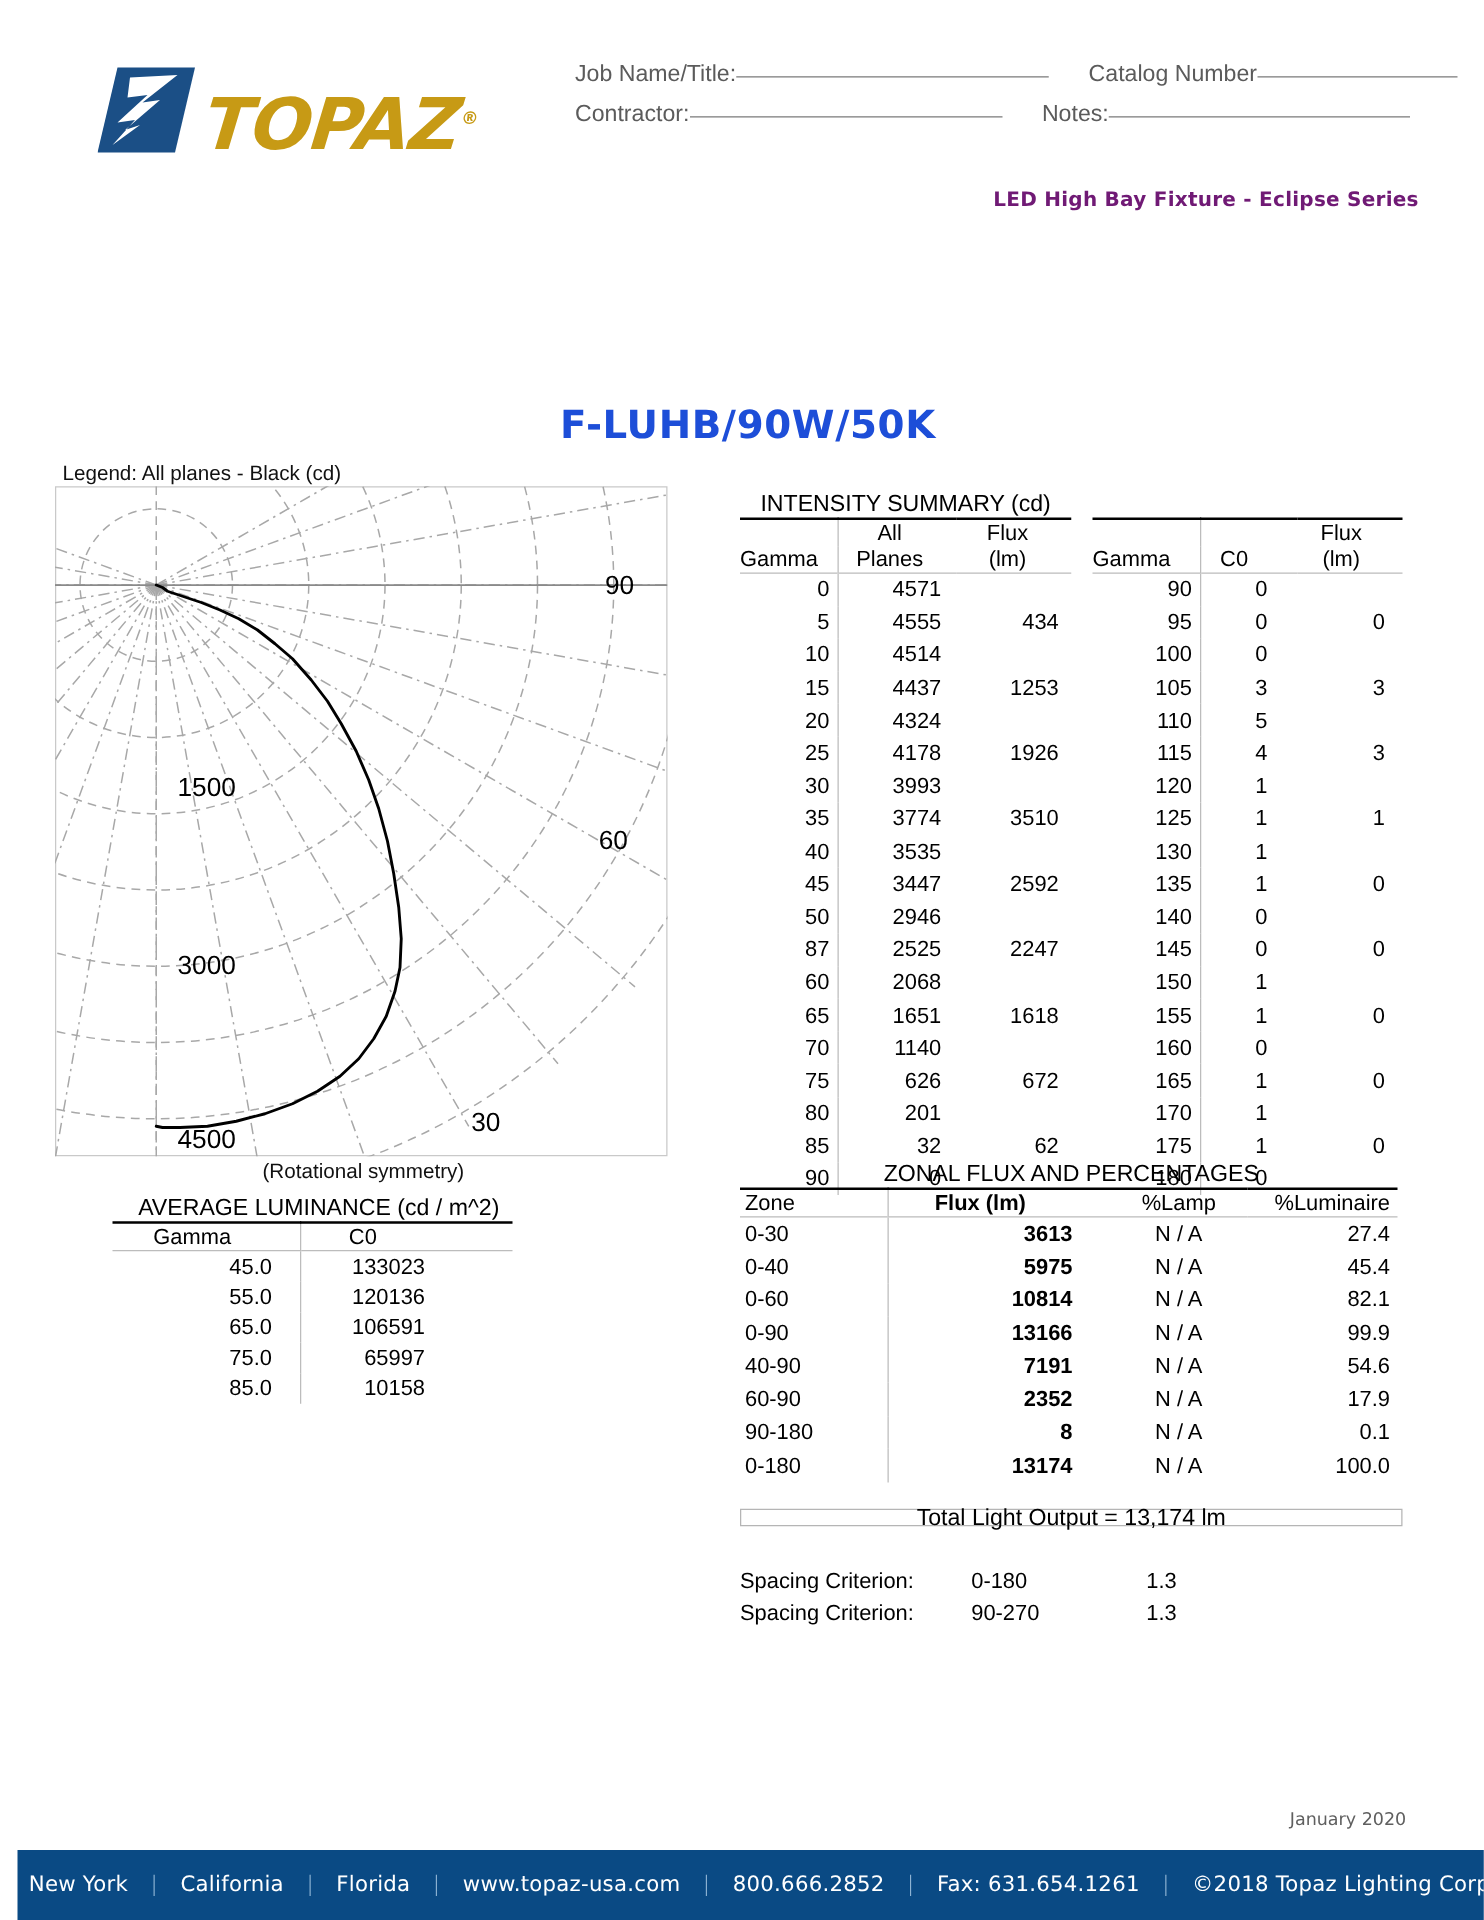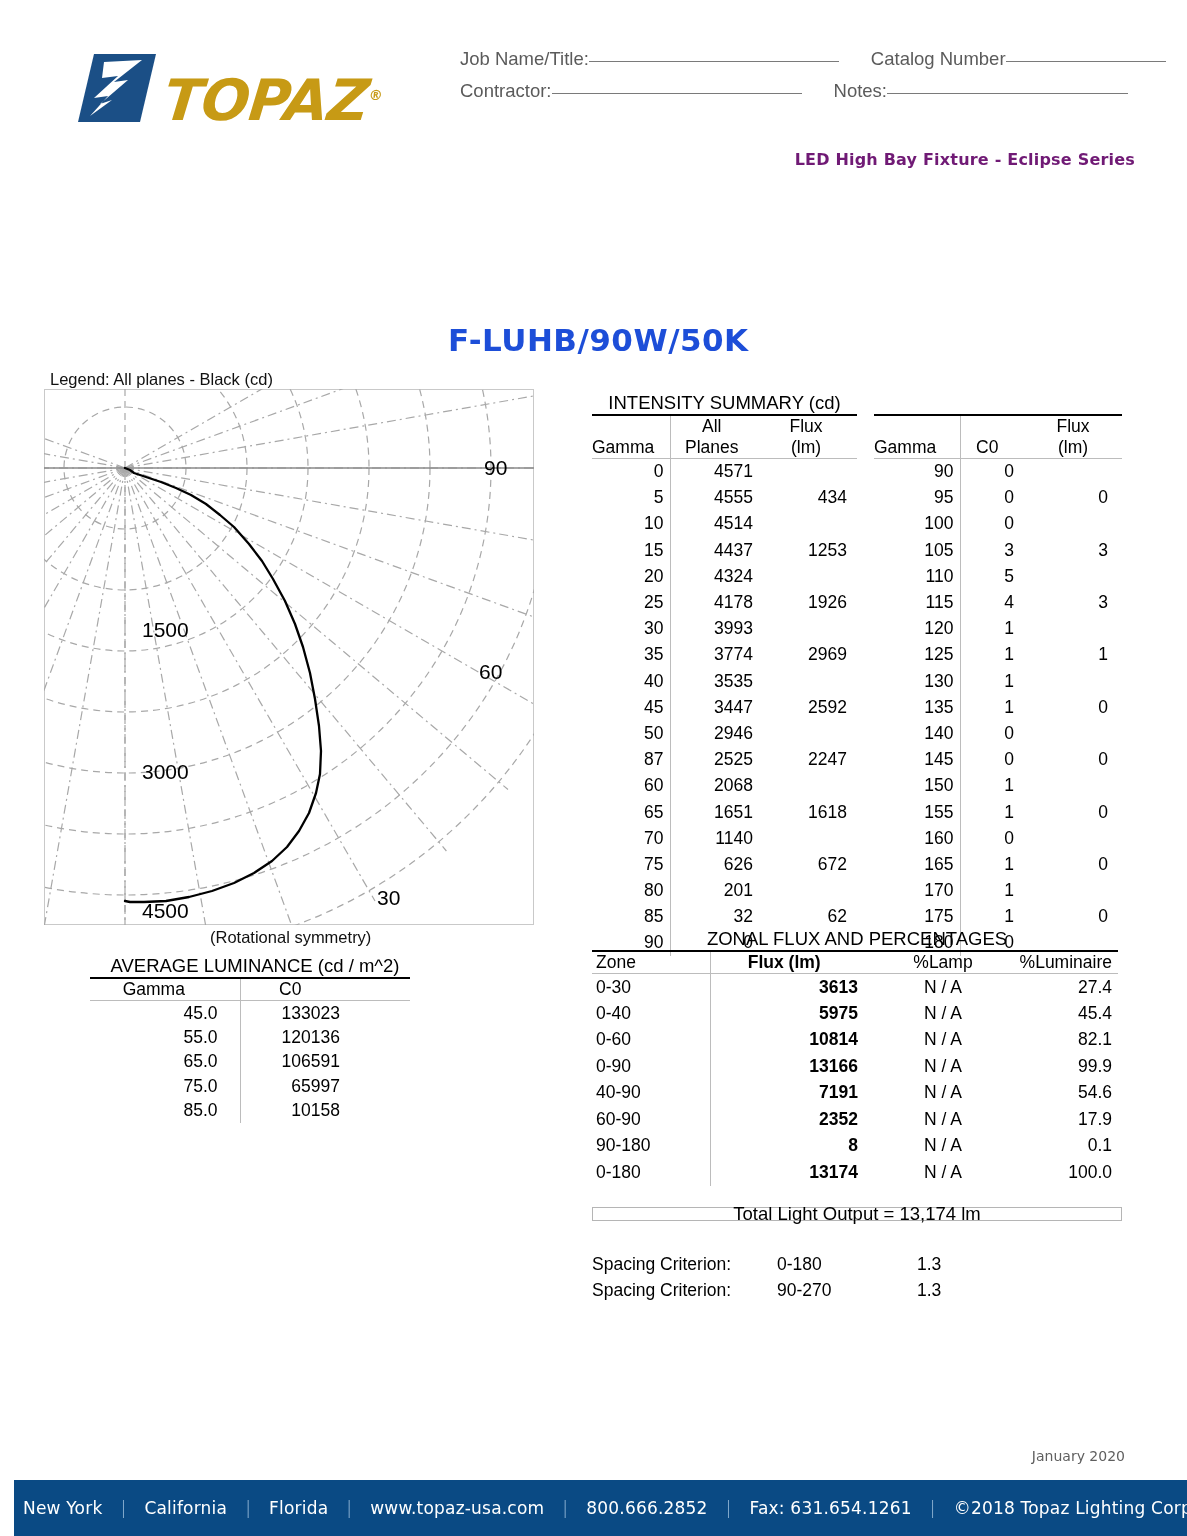--- a/index.html
+++ b/index.html
@@ -280,21 +280,21 @@
           <td class="c-f num">1926</td>
         </tr>
         <tr>
           <td class="c-g num">30</td>
           <td class="c-p vline num">3993</td>
           <td class="c-f num"></td>
         </tr>
         <tr>
           <td class="c-g num">35</td>
           <td class="c-p vline num">3774</td>
-          <td class="c-f num">2969</td>
+          <td class="c-f num">3510</td>
         </tr>
         <tr>
           <td class="c-g num">40</td>
           <td class="c-p vline num">3535</td>
           <td class="c-f num"></td>
         </tr>
         <tr>
           <td class="c-g num">45</td>
           <td class="c-p vline num">3447</td>
           <td class="c-f num">2592</td>

